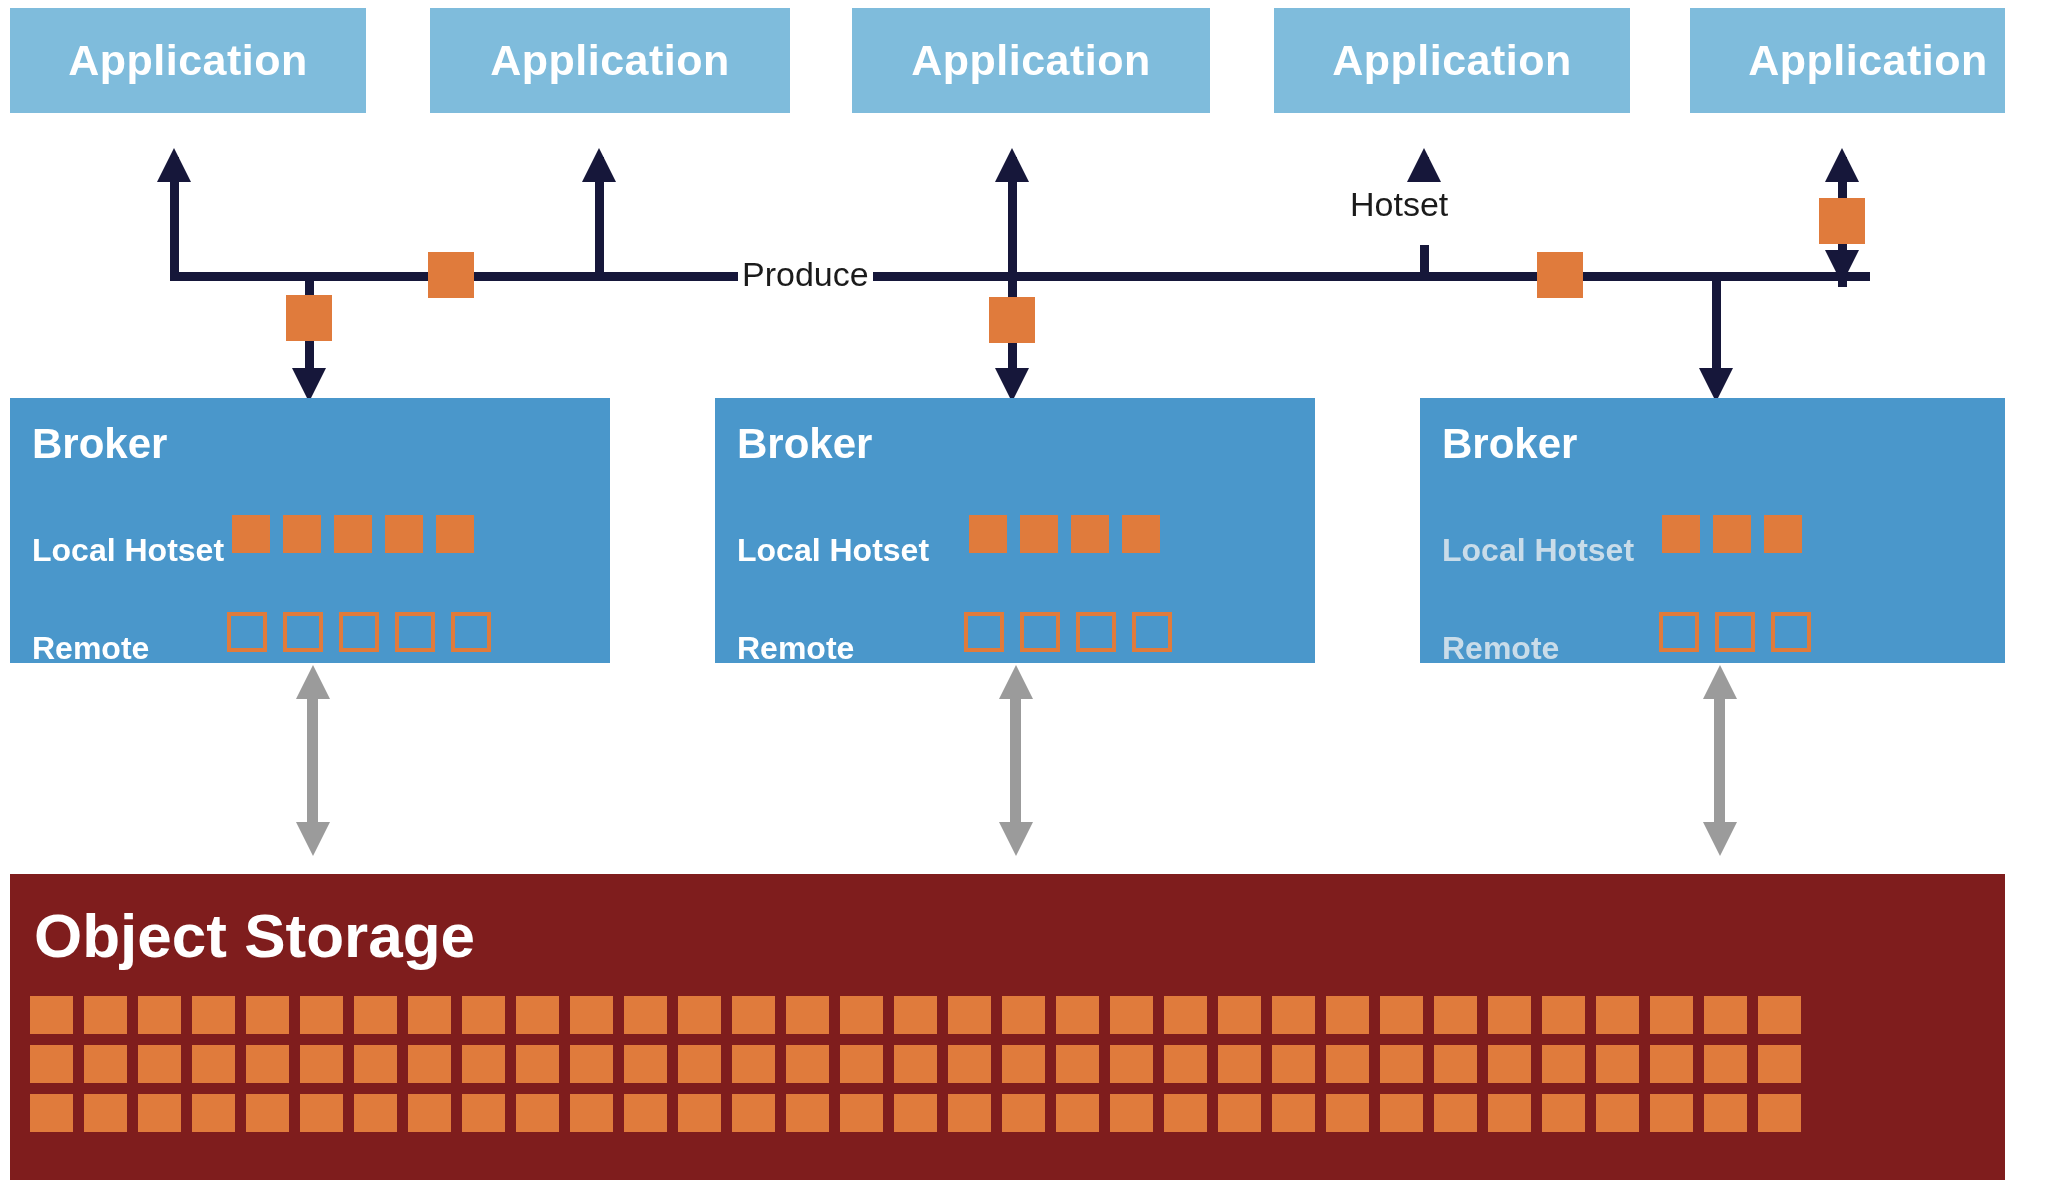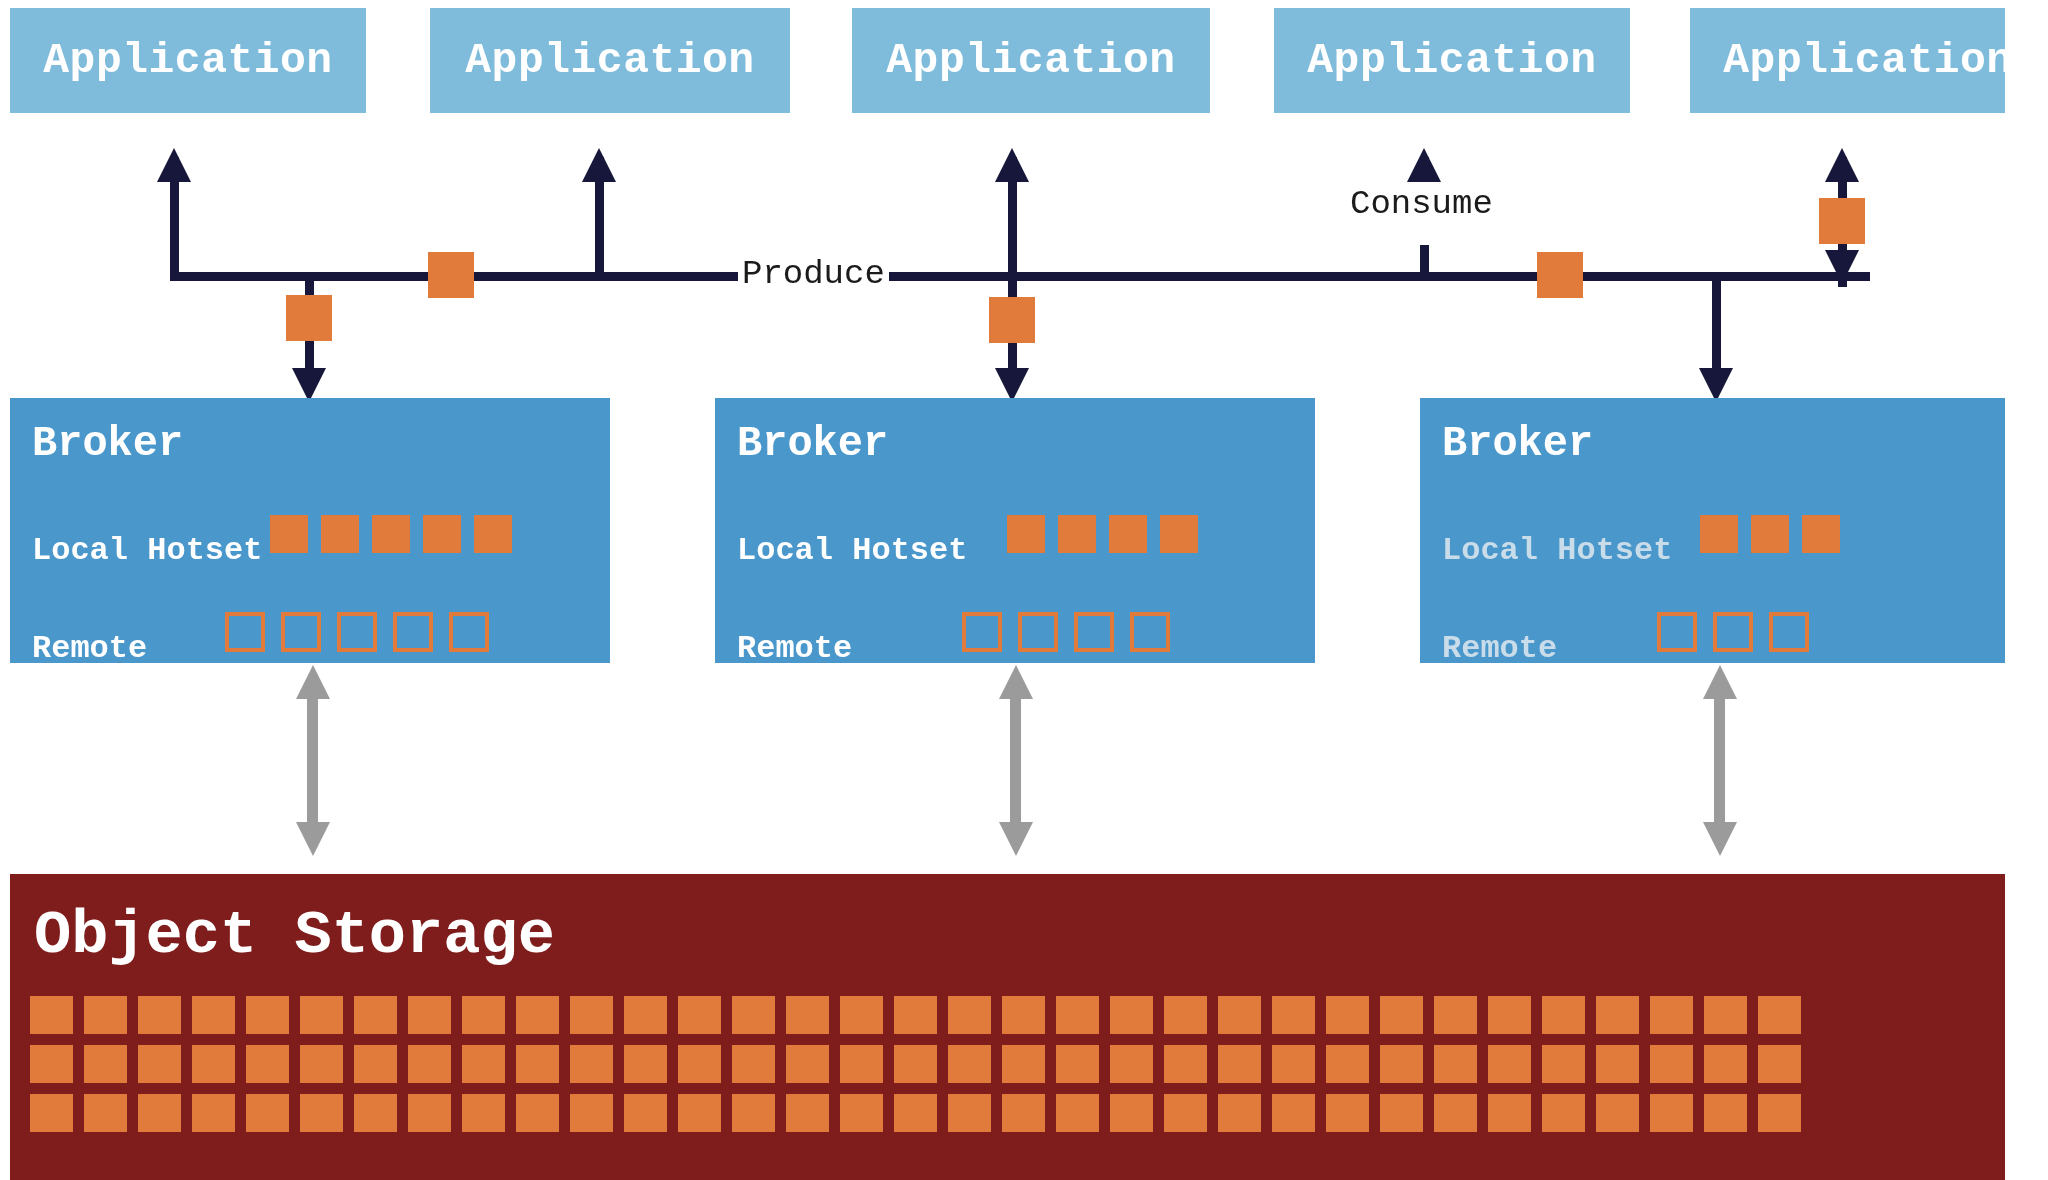--- a/index.html
+++ b/index.html
@@ -9,21 +9,20 @@
   }
   body {
     font-family: "Liberation Sans", sans-serif;
   }
   #canvas {
     position: relative;
     width: 2005px;
     height: 1180px;
     background: #ffffff;
     overflow: hidden;
-    font-family: Liberation Mono, monospace;
   }
 
   
   .app-box {
     position: absolute;
     background: #7FBCDC;
     display: flex;
     align-items: center;
     justify-content: center;
   }
@@ -224,21 +223,21 @@
   <div class="arrow-down" style="left:995px; top:368px;"></div>
   <div class="msg-square" style="left:989px; top:297px;"></div>
 
   <div class="navy-v" style="left:1712px; top:272px; height:112px;"></div>
   <div class="arrow-down" style="left:1699px; top:368px;"></div>
 
   <div class="msg-square" style="left:428px; top:252px;"></div>
   <div class="msg-square" style="left:1537px; top:252px;"></div>
 
   <span class="bus-label" style="left:738px; top:255px;">Produce</span>
-  <span class="bus-label" style="left:1346px; top:185px;">Consume</span>
+  <span class="bus-label" style="left:1346px; top:185px;">Hotset</span>
 
   <div class="broker-box" style="left:10px; top:398px; width:600px; height:265px;">
     <span class="broker-title">Broker</span>
 
     <div class="broker-row" style="left:22px; top:100px;">
       <span class="row-label">Local Hotset</span>
       <span class="chips" style="margin-left:8px;">
           <span class="chip-filled"></span>
           <span class="chip-filled"></span>
           <span class="chip-filled"></span>

